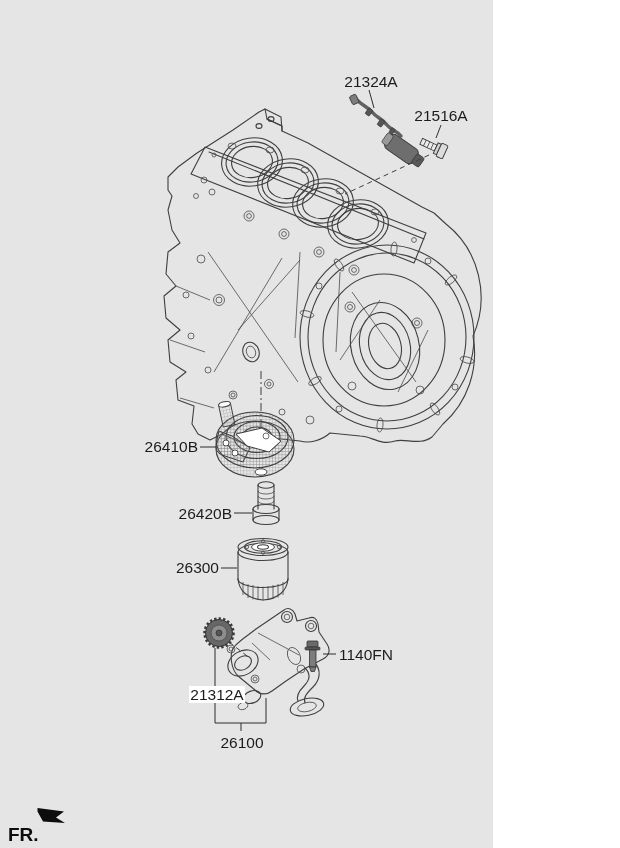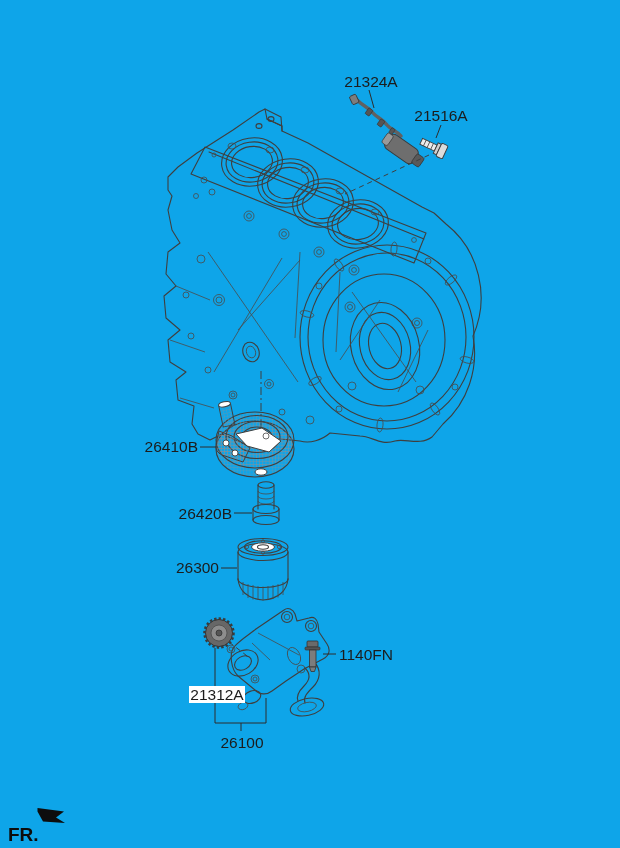--- a/index.html
+++ b/index.html
@@ -1,19 +1,19 @@
 <!DOCTYPE html>
 <html><head>
 <meta charset="utf-8">
 <style>
   html,body{margin:0;padding:0;background:#ffffff;}
   .stage{
     position:relative;
-    width:620px;height:848px;
-    background:#0ea5e9;
+    width:493px;height:848px;
+    background:#e5e5e5;
     overflow:hidden;
     font-family:"Liberation Sans", sans-serif;
   }
   svg{display:block;}
   .outline{stroke:#3f3f3f;stroke-width:1.1;fill:none;stroke-linejoin:round;stroke-linecap:round;}
   .thin{stroke:#4a4a4a;stroke-width:0.8;fill:none;}
   .leader{stroke:#2d2d2d;stroke-width:1;fill:none;}
   .dash{stroke:#3f3f3f;stroke-width:1;fill:none;stroke-dasharray:5 4;}
   .dashdot{stroke:#3f3f3f;stroke-width:1;fill:none;stroke-dasharray:8 3 2 3;}
   .lbl{font-family:"Liberation Sans", sans-serif;font-size:15.5px;fill:#1c1c1c;}

